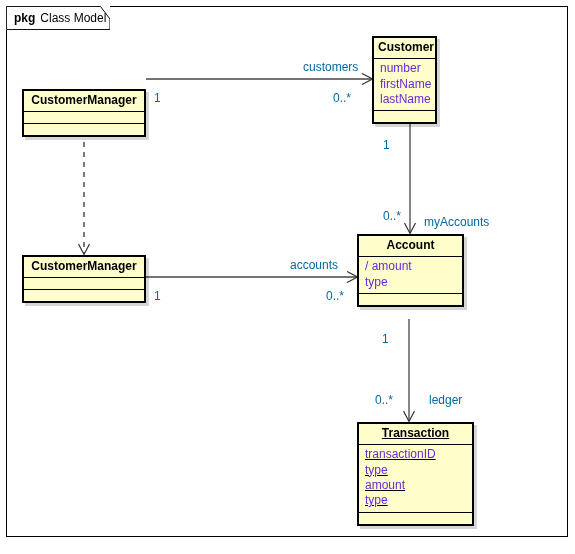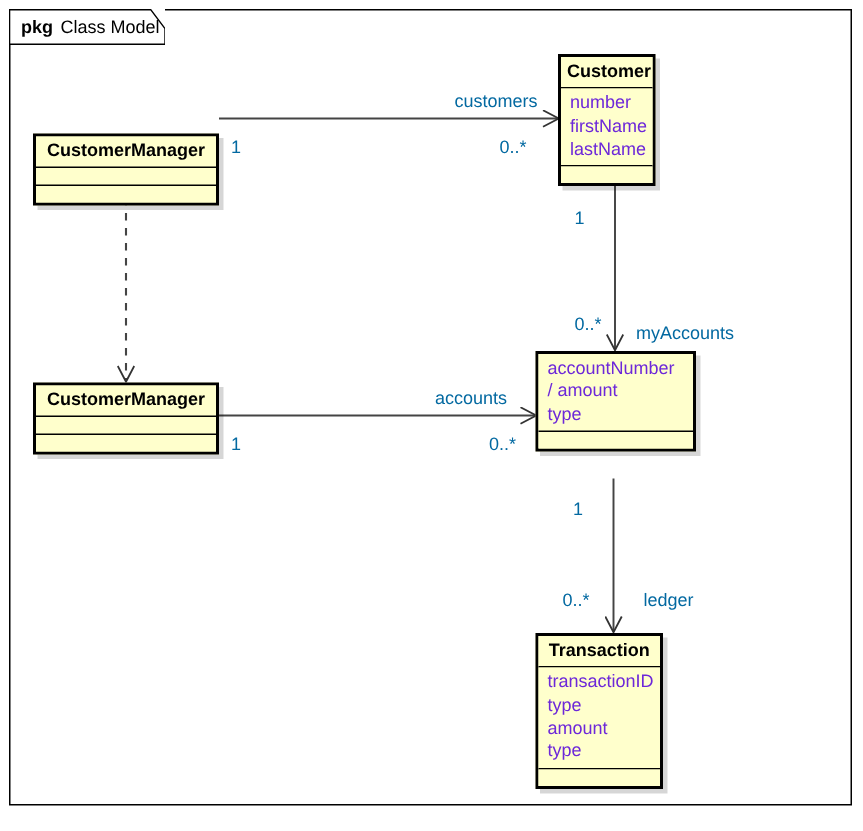--- a/index.html
+++ b/index.html
@@ -176,29 +176,29 @@
     <div class="ops"></div>
   </div>
 
   <div class="cls" id="box-account-manager" style="left:22px; top:255px; width:124px;">
     <div class="name">CustomerManager</div>
     <div class="attrs empty"></div>
     <div class="ops"></div>
   </div>
 
   <div class="cls" id="box-account" style="left:357px; top:234px; width:107px;">
+    <div class="name">Account</div>
     <div class="attrs">
-      <div class="attr-line">accountNumber</div>
       <div class="attr-line">/ amount</div>
       <div class="attr-line">type</div>
     </div>
     <div class="ops"></div>
   </div>
 
-  <div class="cls" id="box-transaction" style="left:357px; top:422px; width:85px;">
+  <div class="cls" id="box-transaction" style="left:357px; top:422px; width:117px;text-decoration:underline;">
     <div class="name">Transaction</div>
     <div class="attrs">
       <div class="attr-line">transactionID</div>
       <div class="attr-line">type</div>
       <div class="attr-line">amount</div>
       <div class="attr-line">type</div>
     </div>
     <div class="ops"></div>
   </div>
 

